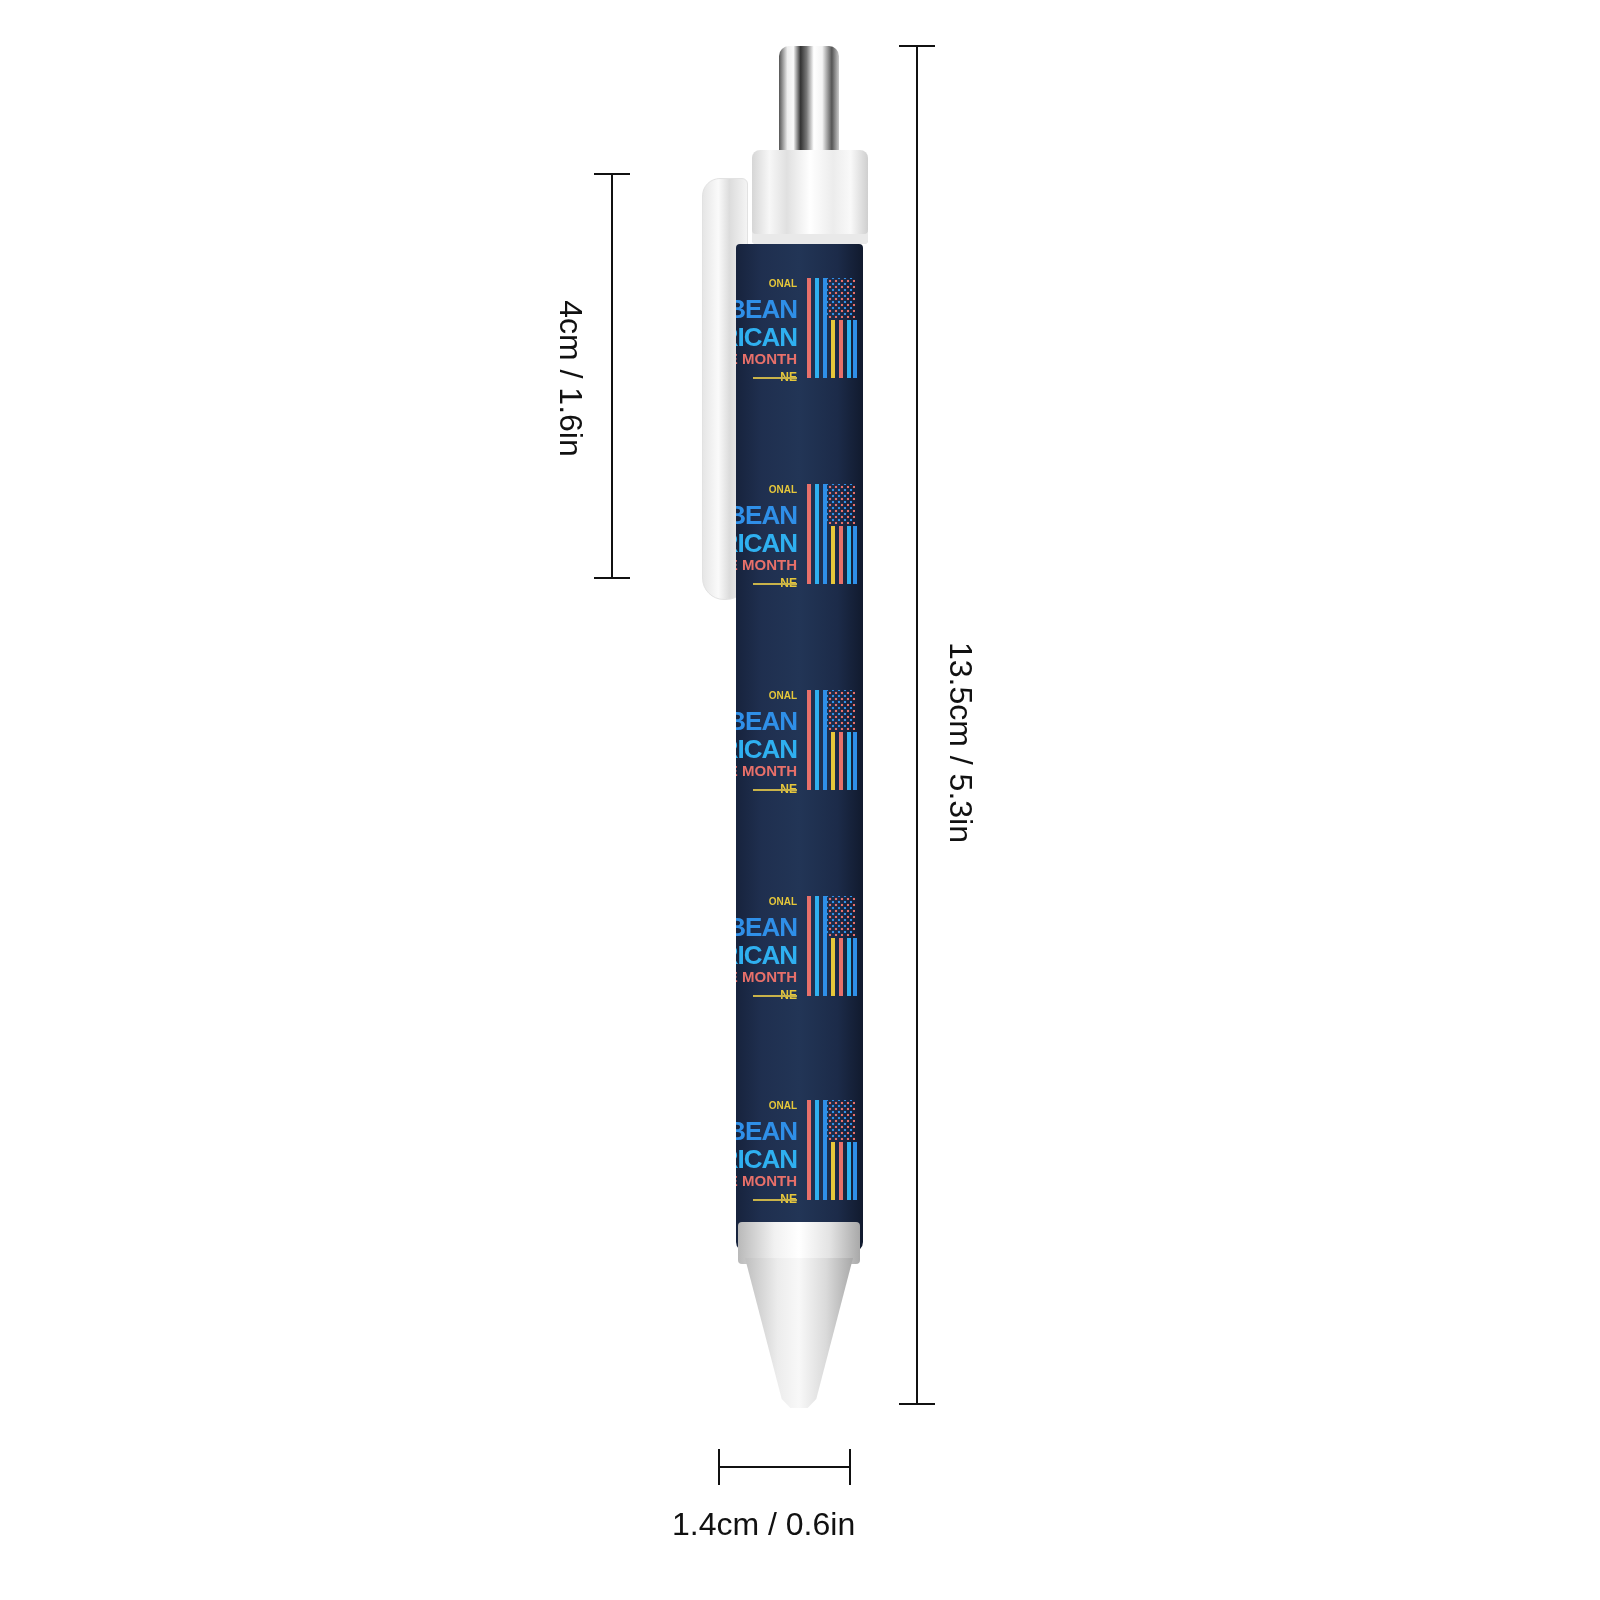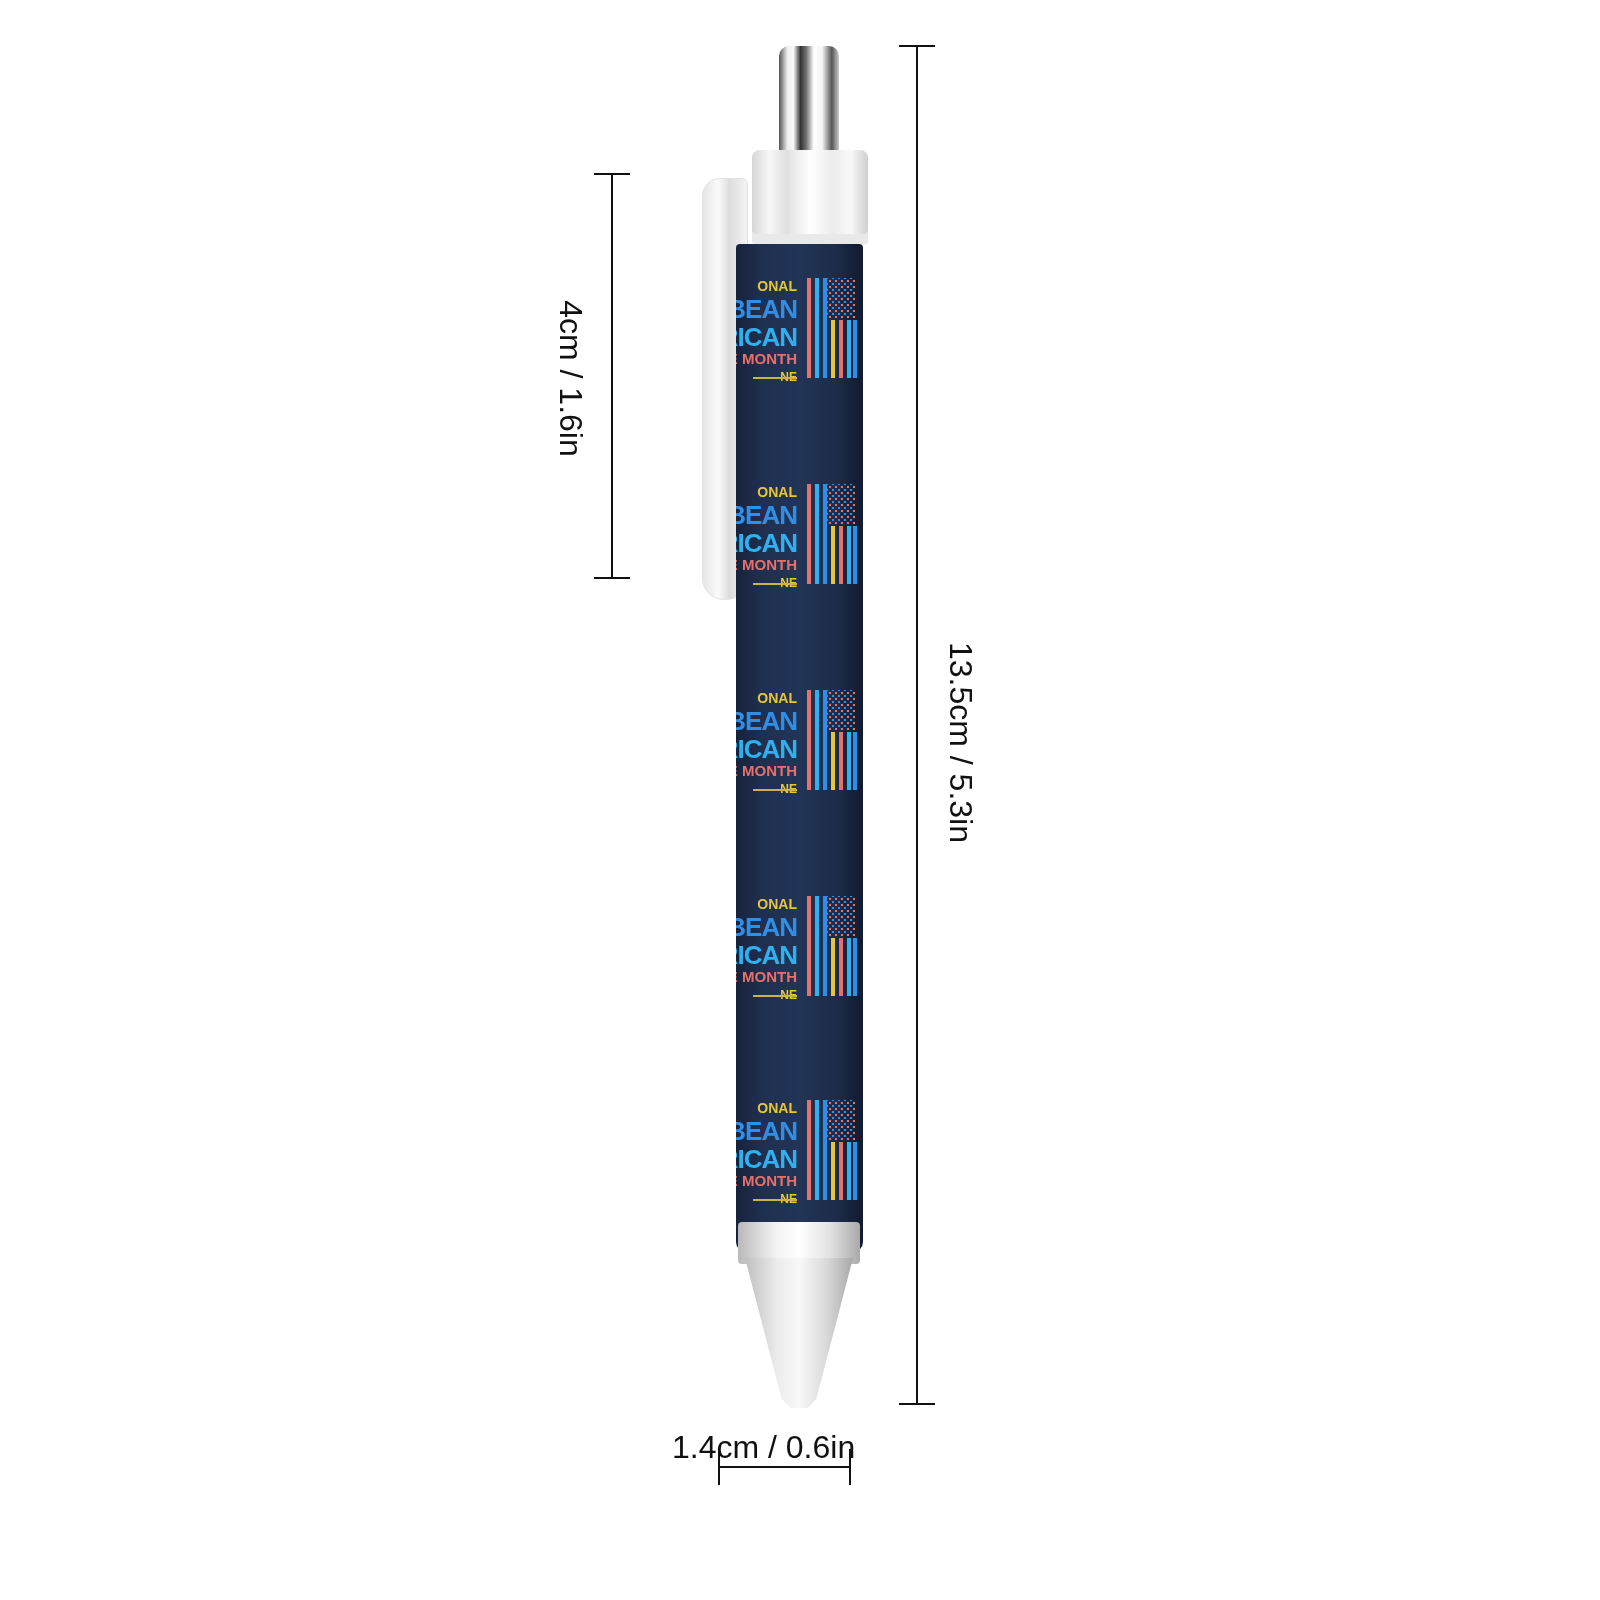--- a/index.html
+++ b/index.html
@@ -12,21 +12,21 @@
     background:linear-gradient(90deg,#555 0%,#eee 14%,#fafafa 24%,#333 36%,#777 46%,#fff 58%,#f4f4f4 72%,#555 88%,#ccc 100%);}
   .top-cap{position:absolute;left:752px;top:150px;width:116px;height:94px;border-radius:8px 8px 4px 4px;
     background:linear-gradient(90deg,#d6d6d6 0%,#f7f7f7 15%,#e0e0e0 30%,#ffffff 50%,#ececec 70%,#f9f9f9 85%,#cfcfcf 100%);
     box-shadow:inset 0 -10px 0 #e9e9e9;}
   .clip{position:absolute;left:702px;top:178px;width:44px;height:420px;border-radius:18px 6px 22px 22px;
     background:linear-gradient(90deg,#e6e6e6 0%,#fafafa 35%,#dcdcdc 60%,#f4f4f4 100%);border:1px solid #e2e2e2;}
   .barrel{position:absolute;left:736px;top:244px;width:127px;height:1008px;border-radius:4px 4px 10px 10px;
     background:linear-gradient(90deg,#17233d 0%,#1f2f4f 20%,#223556 50%,#1c2b49 80%,#111a2e 100%);overflow:hidden;}
   .motif{position:absolute;left:0;width:127px;height:130px;}
   .m-txt{position:absolute;right:66px;font-weight:bold;font-family:"Liberation Sans",sans-serif;white-space:nowrap;}
-  .m1{top:0;font-size:14px;color:#e6c73a;}
+  .m1{top:0;font-size:10px;color:#e6c73a;}
   .m2{top:16px;font-size:26px;color:#2f8fe8;letter-spacing:-1px;}
   .m3{top:44px;font-size:26px;color:#2fb0f0;letter-spacing:-1px;}
   .m4{top:72px;font-size:15px;color:#e8706a;}
   .m5{top:92px;font-size:12px;color:#e6c73a;}
   .m-rule{position:absolute;right:66px;top:99px;width:44px;height:2px;background:#c9b34a;}
   .flag{position:absolute;left:71px;top:0;width:50px;height:100px;}
   .stripe{position:absolute;top:0;width:4px;height:100px;}
   .stars{position:absolute;left:20px;top:0;width:28px;height:40px;
     background-image:radial-gradient(circle,#e8706a 1.2px,transparent 1.6px),radial-gradient(circle,#2f8fe8 1.2px,transparent 1.6px);
     background-size:6px 6px,6px 6px;background-position:0 0,3px 3px;}
@@ -45,21 +45,21 @@
 <div class="dim-label rot" style="left:470px;top:360px;width:200px;text-align:center;">4cm / 1.6in</div>
 
 <div class="dim-line" style="left:916px;top:46px;width:2px;height:1358px;"></div>
 <div class="dim-line" style="left:899px;top:45px;width:36px;height:2px;"></div>
 <div class="dim-line" style="left:899px;top:1403px;width:36px;height:2px;"></div>
 <div class="dim-label rot" style="left:830px;top:724px;width:260px;text-align:center;">13.5cm / 5.3in</div>
 
 <div class="dim-line" style="left:719px;top:1466px;width:132px;height:2px;"></div>
 <div class="dim-line" style="left:718px;top:1449px;width:2px;height:36px;"></div>
 <div class="dim-line" style="left:849px;top:1449px;width:2px;height:36px;"></div>
-<div class="dim-label" style="left:672px;top:1429px;">1.4cm / 0.6in</div>
+<div class="dim-label" style="left:672px;top:1506px;">1.4cm / 0.6in</div>
 
 <div class="pen">
   <div class="plunger"></div>
   <div class="clip"></div>
   <div class="top-cap"></div>
   <div class="barrel">
     <div class="motif" style="top:34px;">
       <div class="m-txt m1">ONAL</div>
       <div class="m-txt m2">BEAN</div>
       <div class="m-txt m3">RICAN</div>

